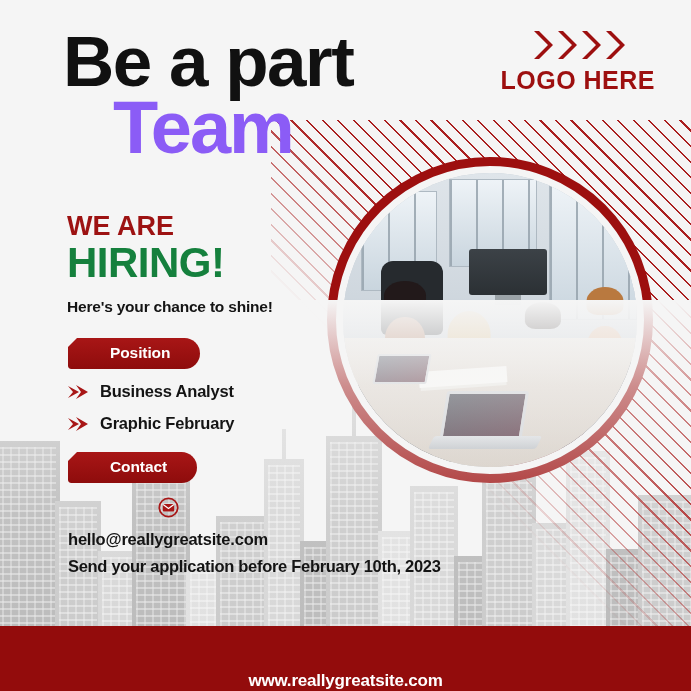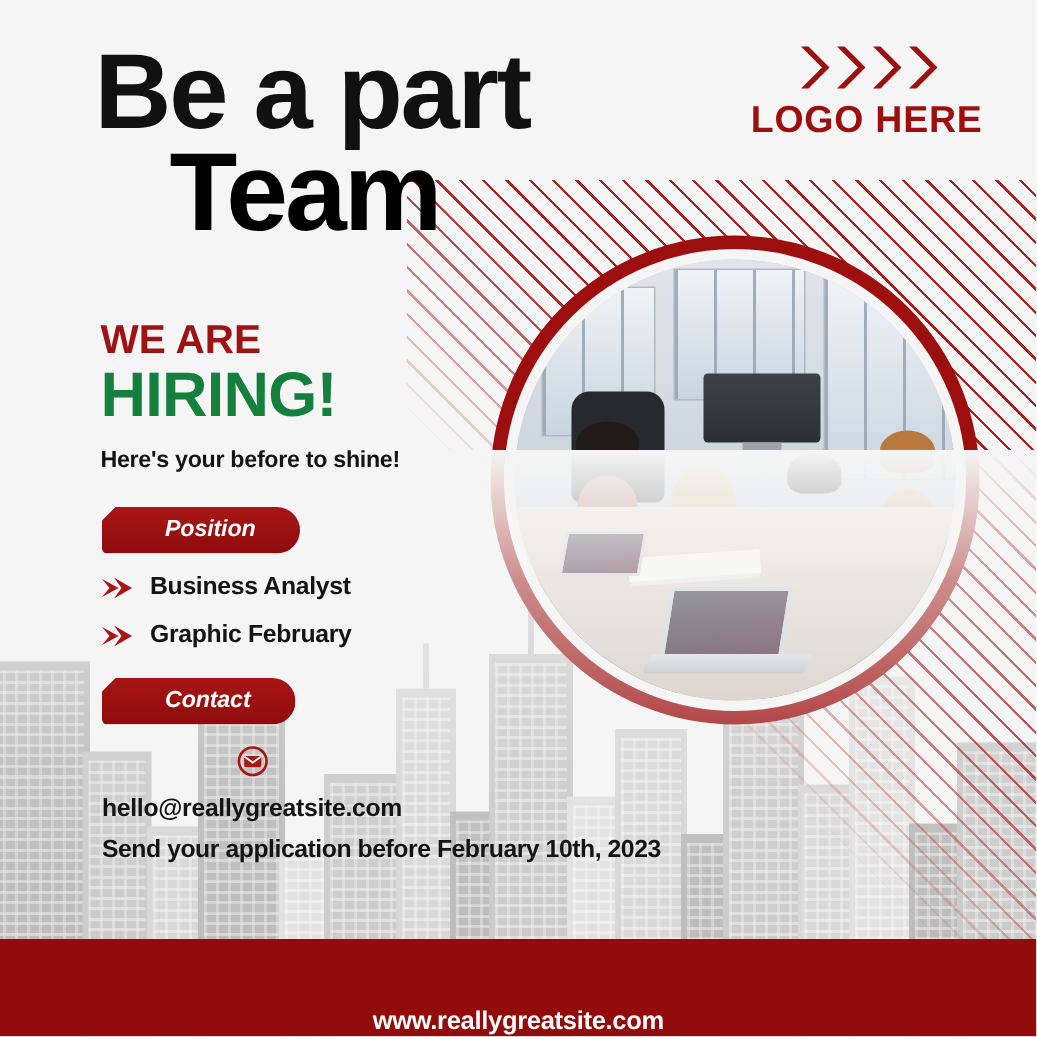--- a/index.html
+++ b/index.html
@@ -265,21 +265,21 @@
     font-weight: 800;
     color: #111111;
     line-height: 1.05;
     text-align: center;
     letter-spacing: -1px;
     margin-top: 2px;
   }
   .hl-3 {
     font-size: 74px;
     font-weight: 800;
-    color: #000000;
+    color: #8b5cf6;
     line-height: 0.95;
     text-align: center;
     letter-spacing: -2px;
     margin-top: -4px;
   }
 
   
   .hiring {
     position: absolute;
     left: 67px;
@@ -314,21 +314,20 @@
     position: relative;
     display: inline-block;
     padding: 6px 30px 7px 42px;
     color: #ffffff;
     font-size: 15.5px;
     font-weight: 700;
     background: linear-gradient(to bottom, #a81616, #8e0c0c);
     border-radius: 4px 18px 18px 4px;
     clip-path: polygon(9px 0, 100% 0, 100% 100%, 0 100%, 0 9px);
     letter-spacing: -0.1px;
-    font-style: italic;
   }
 
   .section-position { position: absolute; left: 68px; top: 338px; z-index: 6; }
   .section-contact  { position: absolute; left: 68px; top: 452px; z-index: 6; }
 
   .job-list { margin-top: 13px; }
   .job-item {
     display: flex;
     align-items: center;
     gap: 12px;
@@ -487,21 +486,21 @@
   </div>
 
   <div class="headline">
     <div class="hl-1">Be a part</div>
     <div class="hl-3">Team</div>
   </div>
 
   <div class="hiring">
     <div class="hiring-1">WE ARE</div>
     <div class="hiring-2">HIRING!</div>
-    <div class="tagline">Here's your before to shine!</div>
+    <div class="tagline">Here's your chance to shine!</div>
   </div>
 
   <div class="section-position">
     <div class="badge">Position</div>
     <div class="job-list">
       <div class="job-item">
         <svg class="job-arrow" viewBox="0 0 20 16">
             <path d="M0 2 L11 8 L0 14 L5 8 Z" fill="currentColor"></path>
             <path d="M8 1 L20 8 L8 15 L13 8 Z" fill="currentColor"></path>
           </svg>

